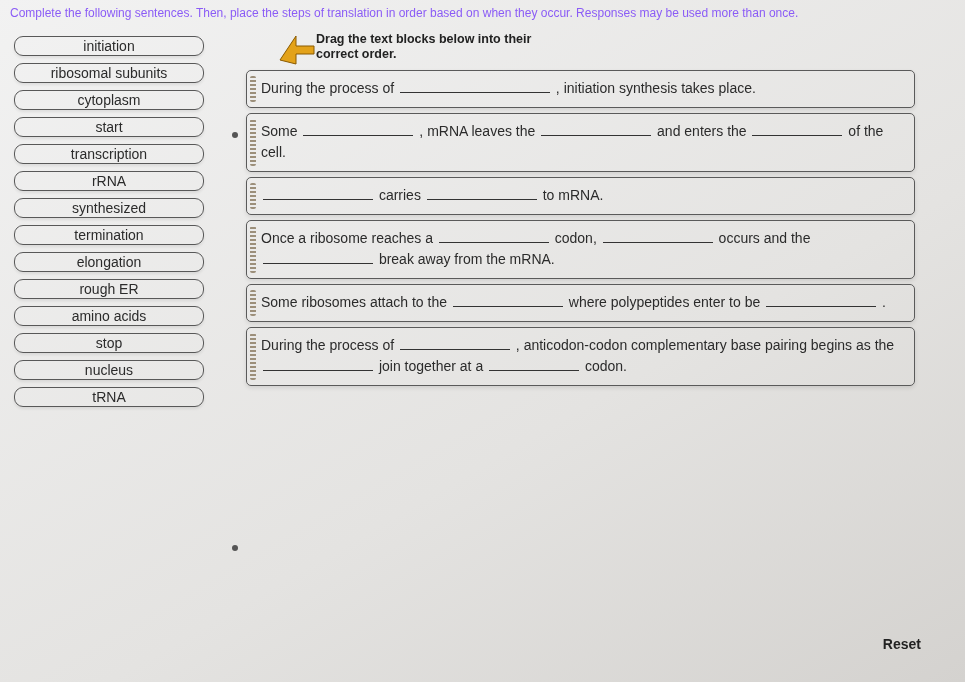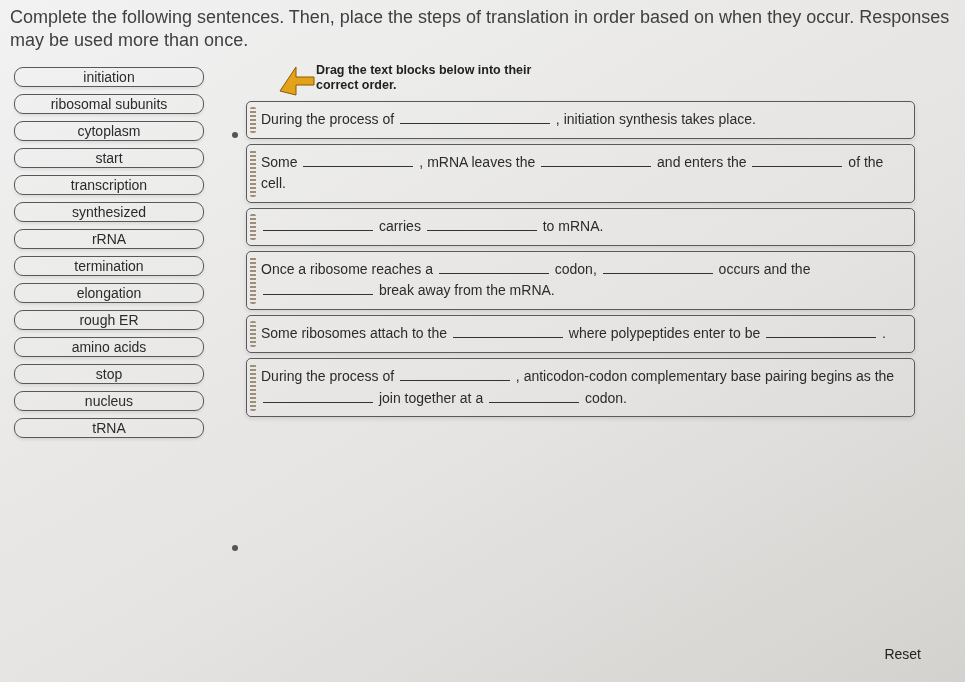--- a/index.html
+++ b/index.html
@@ -5,22 +5,22 @@
   * { box-sizing: border-box; margin: 0; padding: 0; }
   html, body { width: 965px; height: 682px; overflow: hidden; }
   body {
     font-family: Arial, Helvetica, sans-serif;
     background: linear-gradient(150deg, #f2f2f2 0%, #e4e3e1 60%, #d4d2cf 100%);
     color: #333;
     position: relative;
   }
   .instructions {
     padding: 6px 10px 4px 10px;
-    font-size: 18px;
-    color: #404040;
+    font-size: 12px;
+    color: #8b5cf6;
     line-height: 1.3;
   }
   .main {
     display: flex;
     padding: 6px 10px 0 14px;
     gap: 42px;
   }
   .left-col {
     width: 190px;
     display: flex;
@@ -96,23 +96,23 @@
     min-width: 110px;
     height: 14px;
     vertical-align: baseline;
     margin: 0 2px;
   }
   .blank.short { min-width: 90px; }
   .blank.long { min-width: 150px; }
   .reset {
     position: absolute;
     right: 44px;
-    bottom: 20px;
+    bottom: 30px;
     font-size: 14px;
-    font-weight: normal;
+    font-weight: bold;
     color: #222;
     cursor: pointer;
     background: none;
     border: none;
     padding-left: 9px;
   }
   .dot {
     position: absolute;
     width: 6px; height: 6px;
     background: #555;
@@ -125,22 +125,22 @@
 <div class="instructions">Complete the following sentences. Then, place the steps of translation in order based on when they occur. Responses may be used more than once.</div>
 
 <div class="main">
 
   <div class="left-col">
     <div class="word-tile">initiation</div>
     <div class="word-tile">ribosomal subunits</div>
     <div class="word-tile">cytoplasm</div>
     <div class="word-tile">start</div>
     <div class="word-tile">transcription</div>
+    <div class="word-tile">rRNA</div>
     <div class="word-tile">synthesized</div>
-    <div class="word-tile">rRNA</div>
     <div class="word-tile">termination</div>
     <div class="word-tile">elongation</div>
     <div class="word-tile">rough ER</div>
     <div class="word-tile">amino acids</div>
     <div class="word-tile">stop</div>
     <div class="word-tile">nucleus</div>
     <div class="word-tile">tRNA</div>
   </div>
 
   <div class="right-col">

